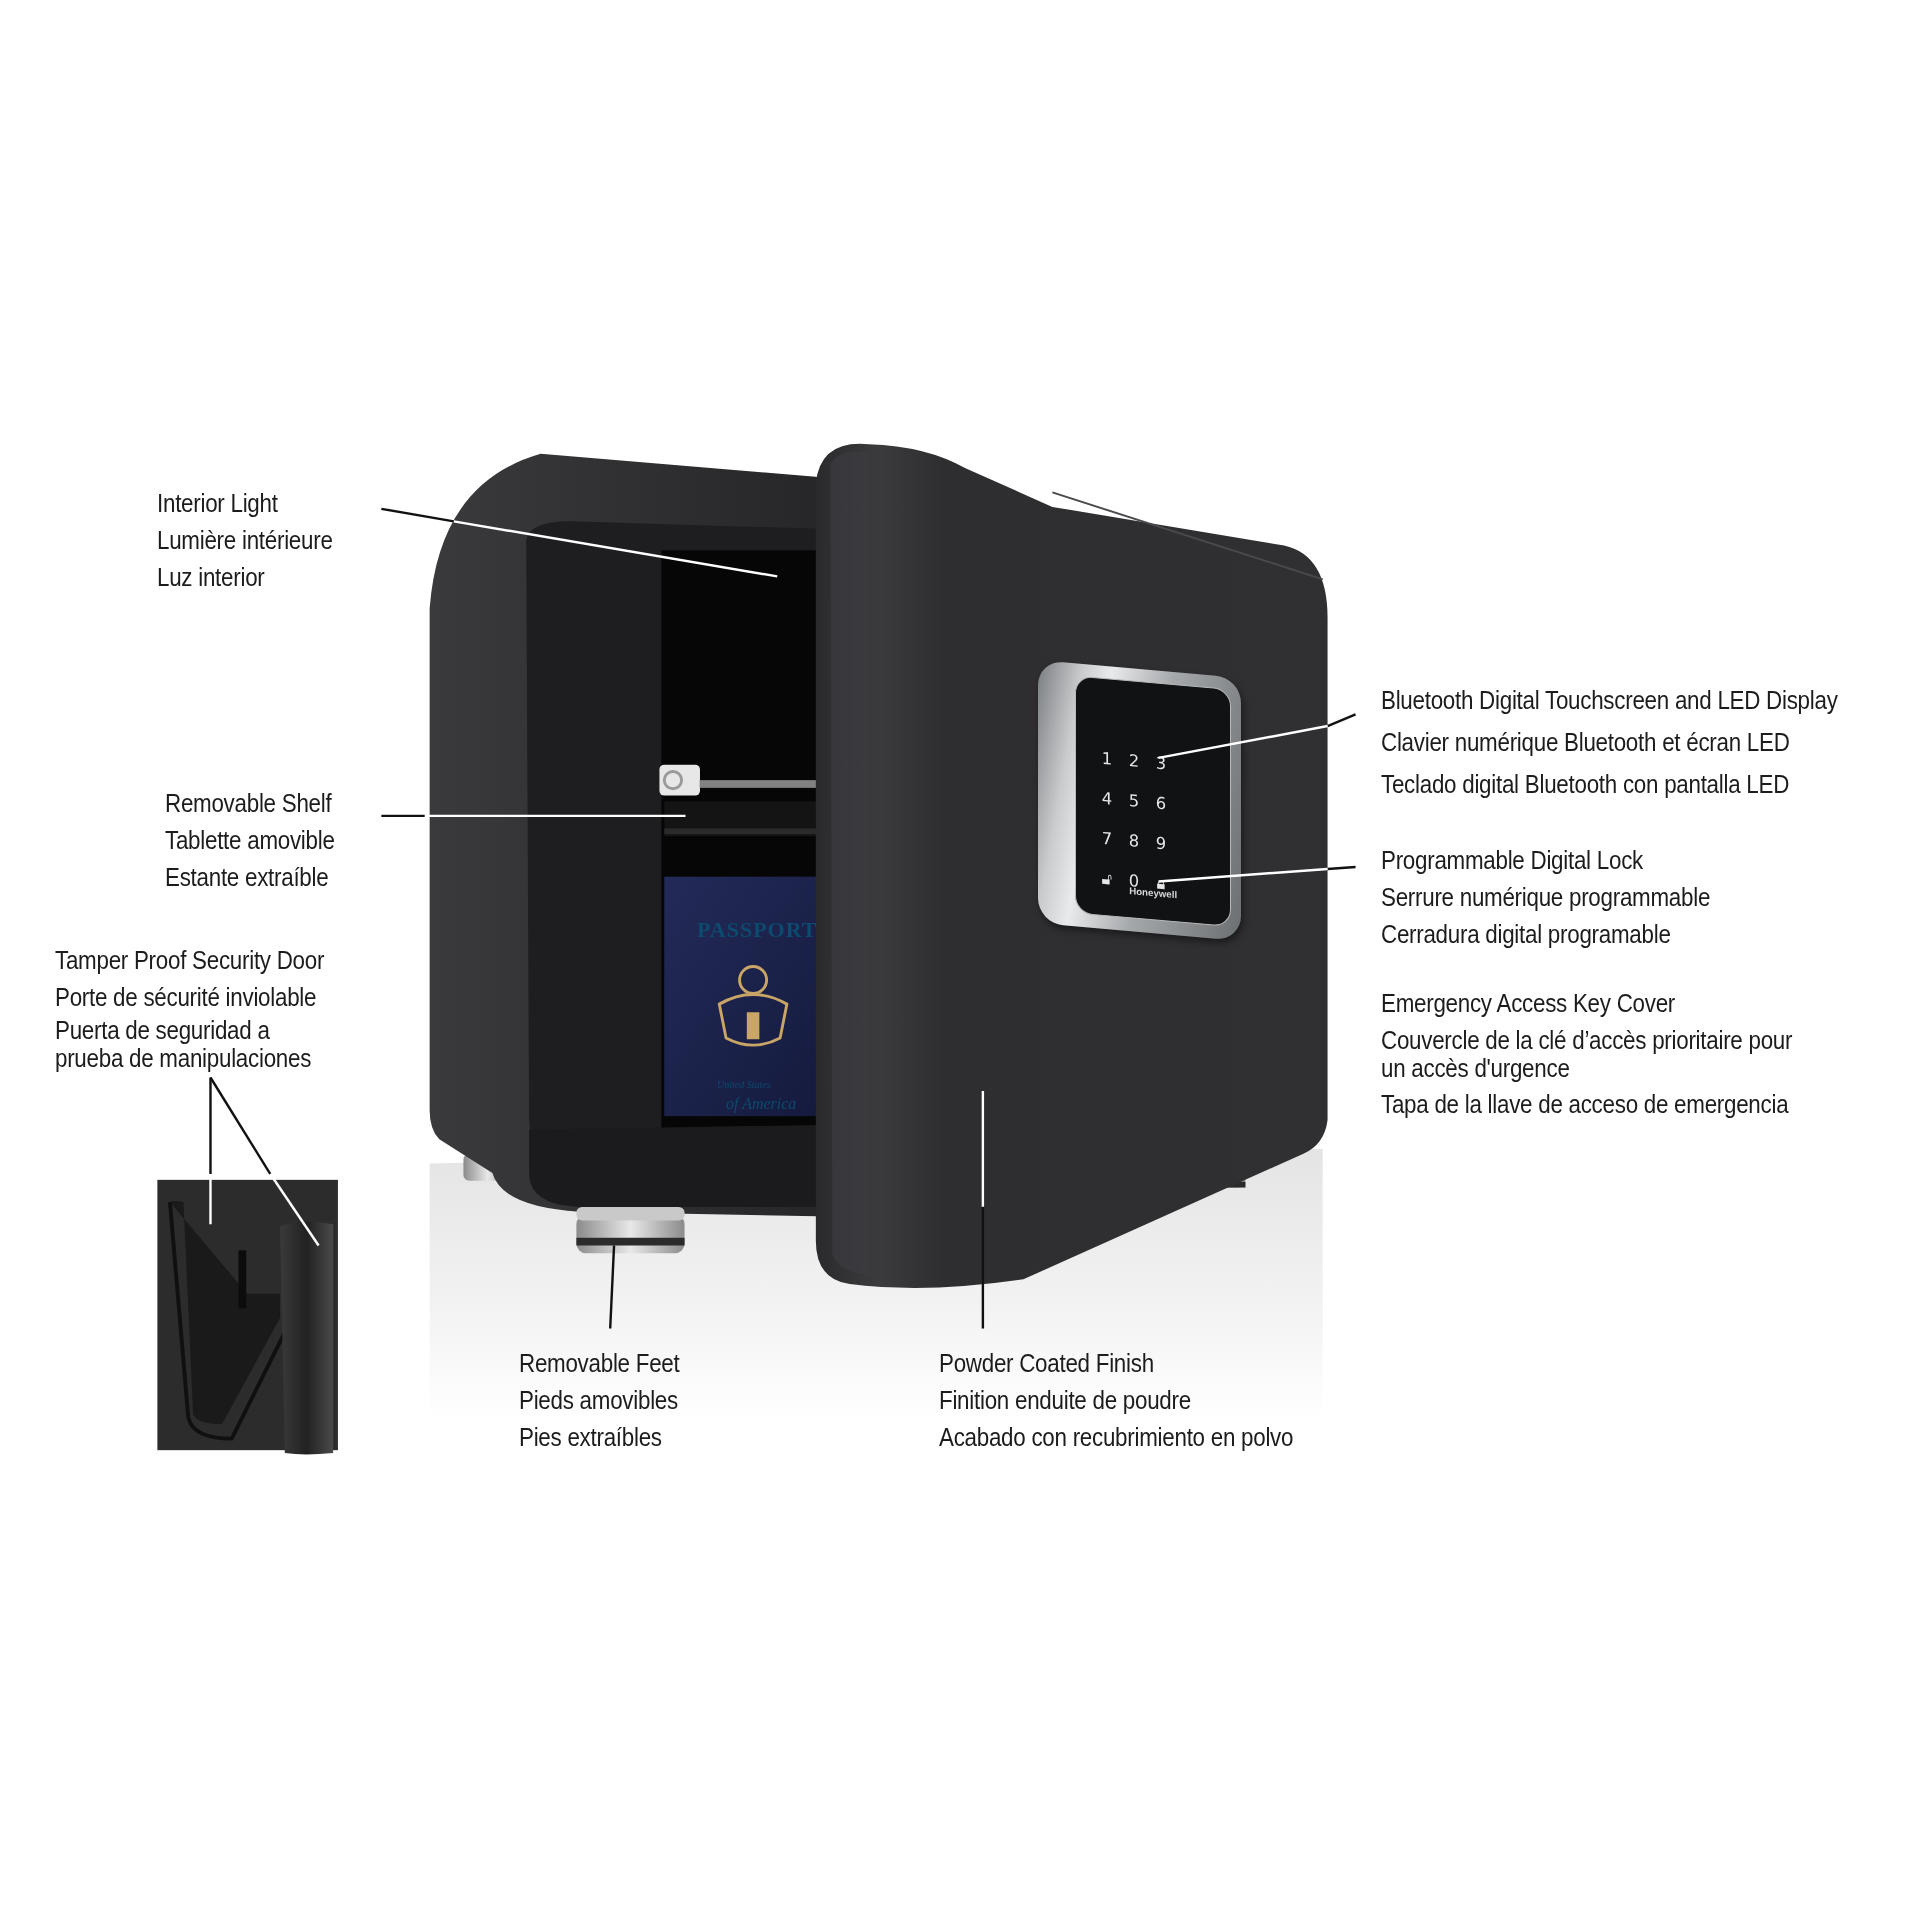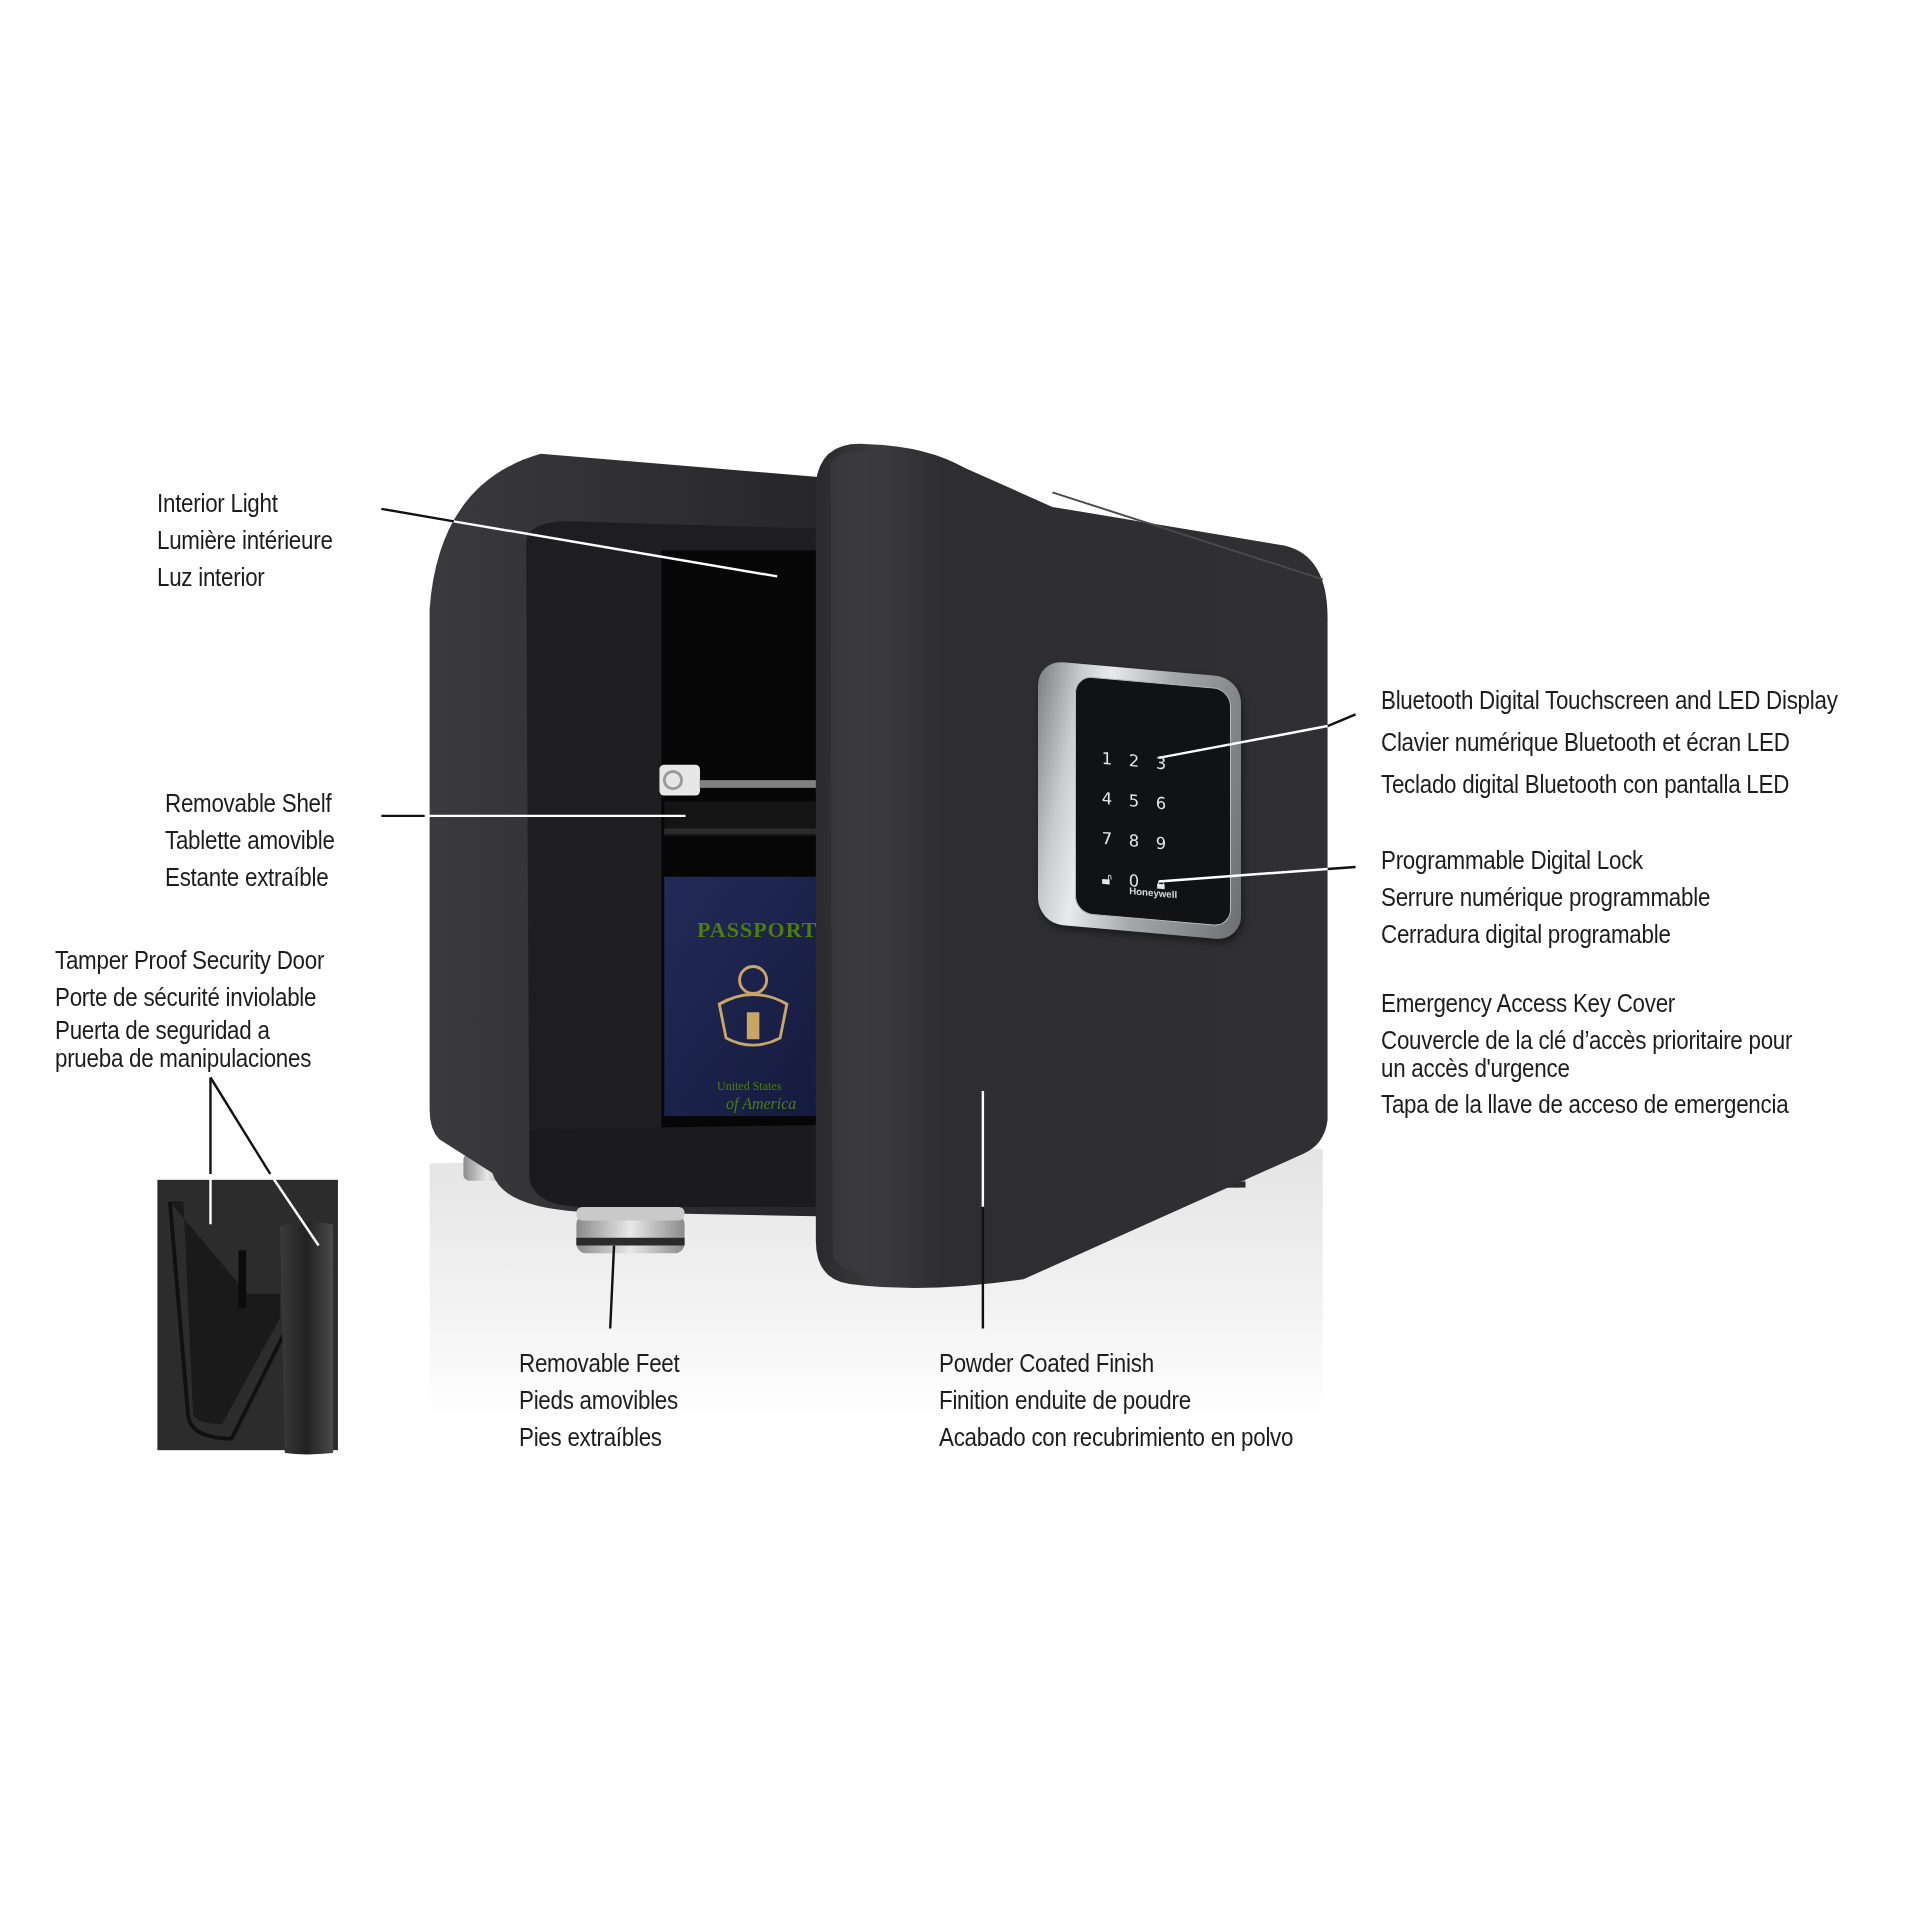--- a/index.html
+++ b/index.html
@@ -9,21 +9,21 @@
   .label .tight{line-height:28px;}
   .stage{position:absolute;left:0;top:0;width:1931px;height:1931px;}
   svg.scene{position:absolute;left:0;top:0;}
   .keypad{position:absolute;left:1038px;top:669px;width:203px;height:263px;border-radius:25px;
     background:linear-gradient(100deg,#7a7d80 0%,#c9cbcd 18%,#e9eaeb 30%,#a5a8ab 55%,#6c6f72 100%);
     transform:skewY(5deg);box-shadow:1.9px 3.9px 7.7px rgba(0,0,0,.45);}
   .keypad .screen{position:absolute;left:37px;top:11.6px;right:9.7px;bottom:13.5px;background:#111214;border-radius:17.4px;border:1.9px solid #b7babd;}
   .keypad .grid{position:absolute;left:17.4px;top:70px;display:grid;grid-template-columns:repeat(3,27px);grid-row-gap:21px;color:#e6e6e6;font-size:16.4px;font-family:"DejaVu Sans",sans-serif;}
   .keypad .grid span{text-align:center;}
   .keypad .brand{position:absolute;left:0;right:0;bottom:21px;text-align:center;color:#d8d8d8;font-size:9.7px;font-weight:bold;}
-  .passport-text{position:absolute;font-family:"Liberation Serif","DejaVu Serif",serif;color:#4d7c0f;}
+  .passport-text{position:absolute;font-family:"Liberation Serif","DejaVu Serif",serif;color:#0c4a6e;}
 </style>
 </head>
 <body>
 
 <div class="stage">
 
 <svg class="scene" width="1931" height="1931" viewBox="0 0 2000 2000">
   <defs>
     <linearGradient id="floor" x1="0" y1="0" x2="0" y2="1">
       <stop offset="0" stop-color="#e4e4e4"></stop>
@@ -116,21 +116,21 @@
       <span>9</span>
       <span>🔓︎</span>
       <span>0</span>
       <span>🔒︎</span>
     </div>
     <div class="brand">Honeywell</div>
   </div>
 </div>
 
 <div class="passport-text" style="left:697px;top:917px;font-size:22px;font-weight:bold;letter-spacing:1px;">PASSPORT</div>
-<div class="passport-text" style="left:717px;top:1079px;font-size:12px;text-align:center;">United States</div>
+<div class="passport-text" style="left:717px;top:1079px;font-size:10px;font-style:italic;text-align:center;">United States</div>
 <div class="passport-text" style="left:726px;top:1095px;font-size:16px;font-style:italic;">of America</div>
 
 <svg class="scene" width="1931" height="1931" viewBox="0 0 2000 2000" style="pointer-events:none;">
   <rect x="163" y="1222" width="187" height="280" fill="#2c2c2c"></rect>
   <path d="M176 1245 Q180 1243 190 1245 L200 1465 Q205 1475 230 1475 L290 1365 L290 1340 L256 1340 Z" fill="#1a1a1a"></path>
   <path d="M176 1245 L195 1468 Q200 1490 240 1490 L300 1370" fill="none" stroke="#101010" stroke-width="4"></path>
   <path d="M290 1270 Q310 1262 345 1268 L345 1505 Q315 1508 295 1505 Z" fill="url(#inset)"></path>
   <rect x="247" y="1295" width="8" height="60" fill="#0c0c0c"></rect>
 
   <line x1="218" y1="1116" x2="218" y2="1216" stroke="#111" stroke-width="2.5"></line>

